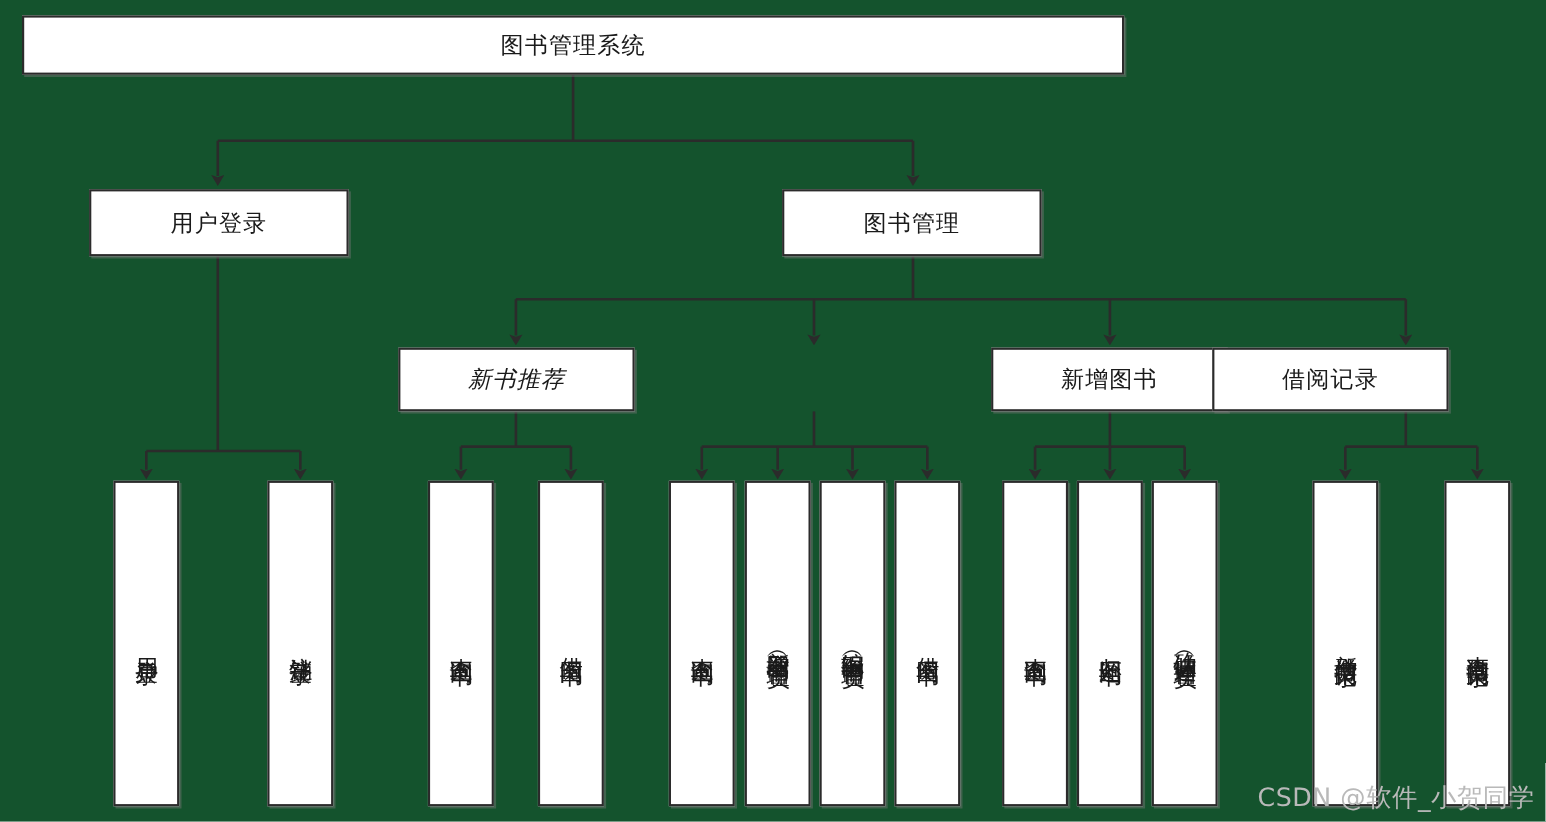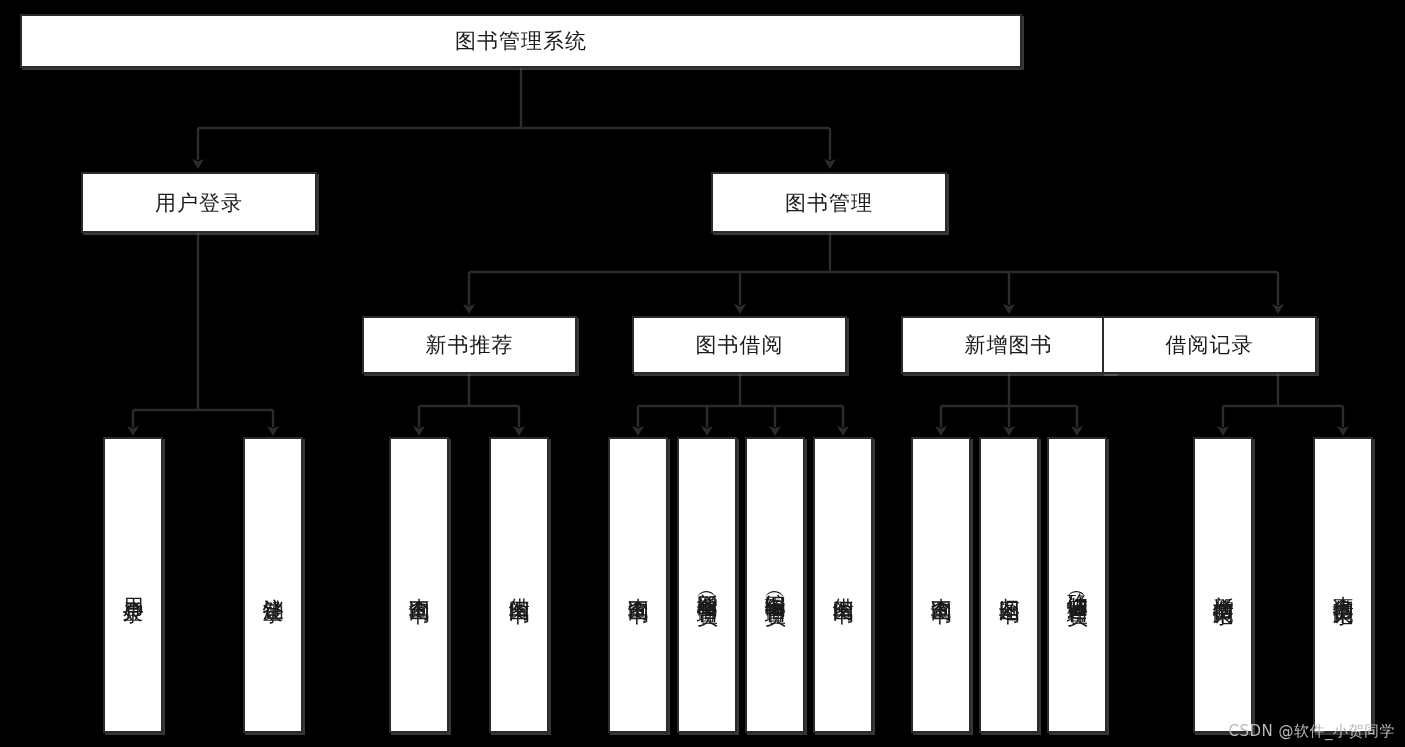--- a/index.html
+++ b/index.html
@@ -7,21 +7,21 @@
     padding: 0;
     background: #ffffff;
   }
   body {
     font-family: "DejaVu Sans", "Liberation Sans", sans-serif;
   }
   #canvas {
     position: relative;
     width: 1405px;
     height: 747px;
-    background: #000000;
+    background: #14532d;
     overflow: hidden;
   }
   #edges {
     position: absolute;
     left: 0;
     top: 0;
     width: 1405px;
     height: 747px;
   }
   .node {
@@ -52,21 +52,21 @@
   .node.vert > span {
     writing-mode: vertical-rl;
     text-orientation: upright;
     display: block;
     max-height: 100%;
   }
   .watermark {
     position: absolute;
     right: 10px;
     bottom: 6px;
-    font-size: 15px;
+    font-size: 23px;
     color: #b9b9b9;
     letter-spacing: 0.5px;
     white-space: nowrap;
   }
 </style>
 </head>
 <body>
 
 <div id="canvas">
 
@@ -137,25 +137,22 @@
     <span>图书管理系统</span>
   </div>
 
   <div class="node horiz" style="left:81px; top:172px; width:236px; height:61px;">
     <span>用户登录</span>
   </div>
   <div class="node horiz" style="left:711px; top:172px; width:236px; height:61px;text-align:right;">
     <span>图书管理</span>
   </div>
 
-  <div class="node horiz" style="left:362px; top:316px; width:215px; height:58px;">
+  <div class="node horiz" style="left:362px; top:316px; width:215px; height:58px;font-style:italic;">
     <span>新书推荐</span>
-  </div>
-  <div class="node horiz" style="left:632px; top:316px; width:215px; height:58px;">
-    <span>图书借阅</span>
   </div>
   <div class="node horiz" style="left:901px; top:316px; width:215px; height:58px;">
     <span>新增图书</span>
   </div>
   <div class="node horiz" style="left:1102px; top:316px; width:215px; height:58px;">
     <span>借阅记录</span>
   </div>
 
   <div class="node vert" style="left:103px; top:437px; width:60px; height:296px;">
     <span>用户登录</span>

